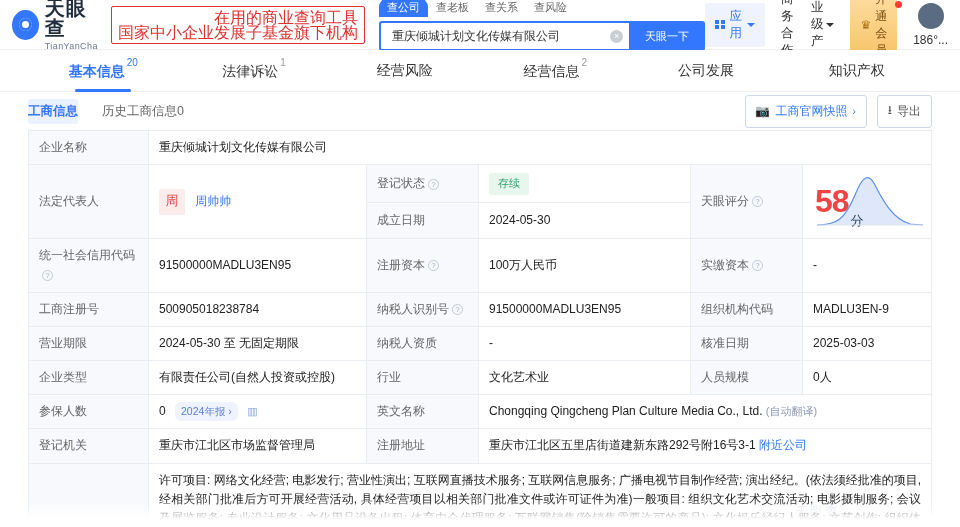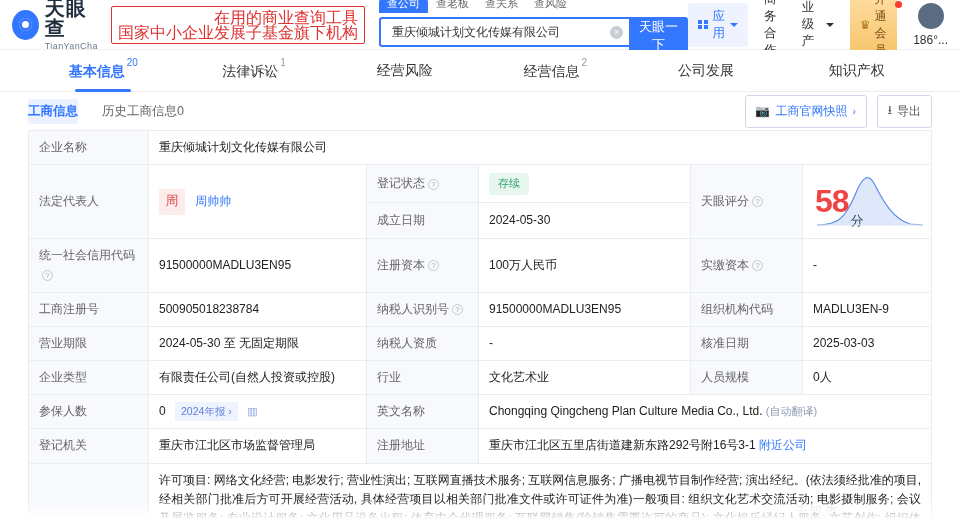--- a/index.html
+++ b/index.html
@@ -75,21 +75,21 @@
     flex:1; border:none; outline:none; font-size:12px; color:#333;
     font-family:"Liberation Sans", sans-serif;
     background: transparent;
   }
   .clear-ic {
     width:13px;height:13px;border-radius:50%;background:#c9cdd4;color:#fff;
     font-size:9px;line-height:13px;text-align:center;cursor:pointer;
   }
   .searchbtn {
     background:#3377ff; color:#fff; border:none;
-    width: 59px; font-size:13px; border-radius:0 3px 3px 0;
+    width: 76px; font-size:11px; border-radius:0 3px 3px 0;
     cursor:pointer;
     font-family:"Liberation Sans", sans-serif;
   }
 
   .top-right { margin-left:auto; display:flex; align-items:center; gap:16px; font-size:12.5px; color:#333; }
   .app-btn {
     display:flex; align-items:center; gap:5px;
     background:#eef3ff; color:#3377ff;
     padding: 5px 10px; border-radius:3px; cursor:pointer;
   }
@@ -202,21 +202,21 @@
     font-size:13px;border-radius:2px;margin-right:7px;vertical-align:middle;
   }
   .rep-name { color:#3377ff; cursor:pointer; }
   .status-pill {
     display:inline-block; background:#e8f7ee; color:#33a06f;
     font-size:11px; padding:2px 9px; border-radius:3px;
   }
   .link { color:#3377ff; cursor:pointer;margin-top:18px; }
   .year-pill {
     display:inline-block; background:#eef3ff; color:#5a7fd6;
-    font-size:10.5px; padding:1px 6px; border-radius:0; margin-left:6px; cursor:pointer;text-align:right;
+    font-size:10.5px; padding:1px 6px; border-radius:6px; margin-left:6px; cursor:pointer;text-align:right;
   }
   .tiny-ic { color:#8aa4d8; margin-left:6px; font-size:11px; cursor:pointer;}
   .auto-trans { color:#8f9bb3; font-size:11px; }
 
   
   .score-cell { position:relative; padding:0 !important; height: 74px; overflow:hidden; }
   .score-inner { position:relative; height:100%; display:flex; align-items:center; padding-left:12px;}
   .score-num { font-size:32px; color:#ef4444; font-weight:bold; letter-spacing:-1px; }
   .score-unit { font-size:13px; color:#1f2d3d; margin-left:2px; align-self:flex-end; margin-bottom:6px; }
   .spark {

